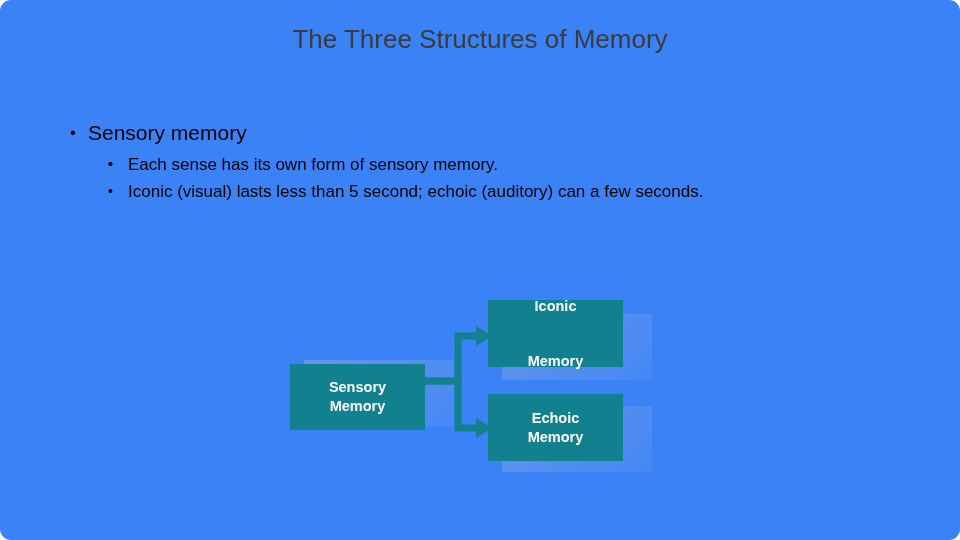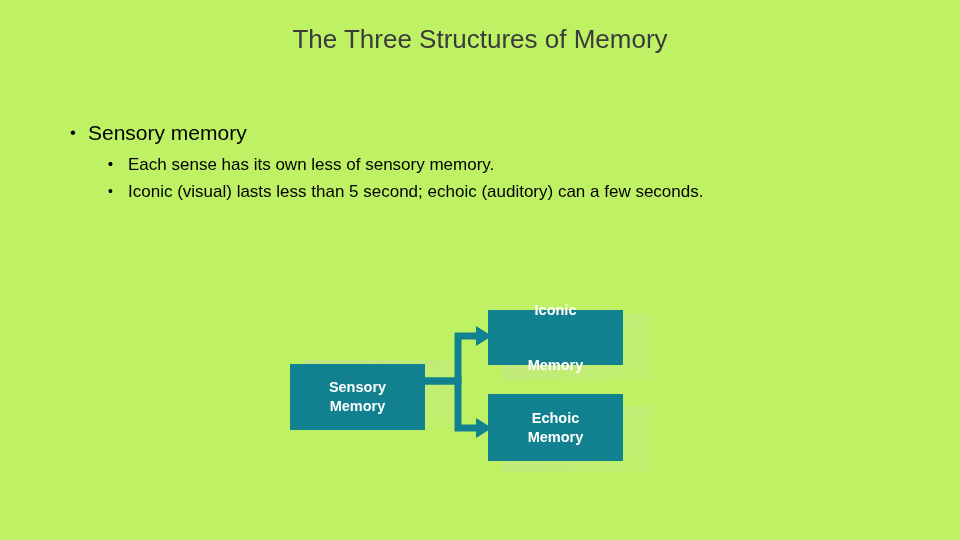--- a/index.html
+++ b/index.html
@@ -11,21 +11,22 @@
     height: 540px;
     background: #ffffff;
     font-family: "Liberation Sans", sans-serif;
     color: #000000;
     overflow: hidden;
   }
   .slide {
     position: relative;
     width: 960px;
     height: 540px;
-    background: #bef264;
+    background: #3b82f6;
+    border-radius: 11px;
   }
   .slide-title {
     position: absolute;
     left: 60px;
     top: 22px;
     width: 840px;
     font-size: 26px;
     line-height: 34px;
     color: #3b3b3b;
     font-family: "Liberation Sans", sans-serif;
@@ -103,23 +104,23 @@
     font-family: "Liberation Sans", sans-serif;
   }
   .node-sensory {
     left: 10px;
     top: 70px;
     width: 135px;
     height: 66px;
   }
   .node-iconic {
     left: 208px;
-    top: 16px;
+    top: 6px;
     width: 135px;
-    height: 55px;
+    height: 67px;
     gap: 36px;
   }
   .node-echoic {
     left: 208px;
     top: 100px;
     width: 135px;
     height: 67px;
     text-align: center;
   }
   .arrow-svg {
@@ -144,21 +145,21 @@
       <span class="bullet">•</span>
       <span>Sensory memory</span>
     </div>
 
     <div class="lvl2-list">
       <div class="lvl2">
         <span class="bullet">•</span>
       </div>
       <div class="lvl2">
         <span class="bullet">•</span>
-        <span>Each sense has its own less of sensory memory.</span>
+        <span>Each sense has its own form of sensory memory.</span>
       </div>
       <div class="lvl2">
         <span class="bullet">•</span>
         <span>Iconic (visual) lasts less than 5 second; echoic (auditory) can a few seconds.</span>
       </div>
     </div>
 
   </div>
 
   <div class="graphic">

